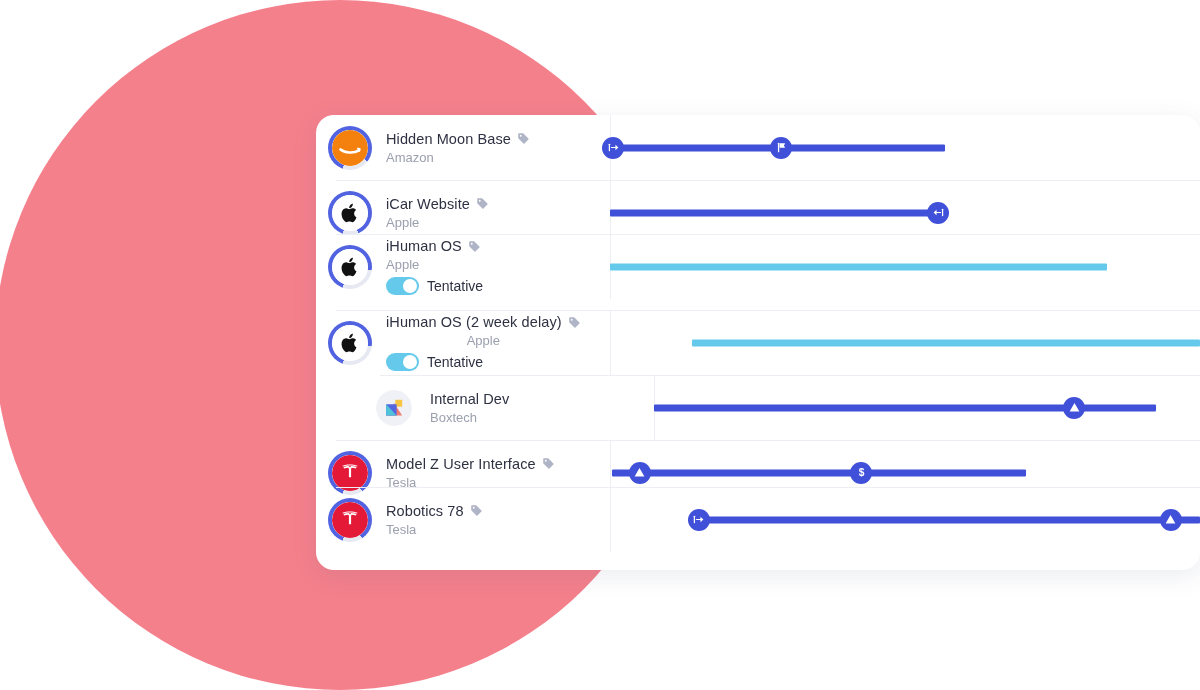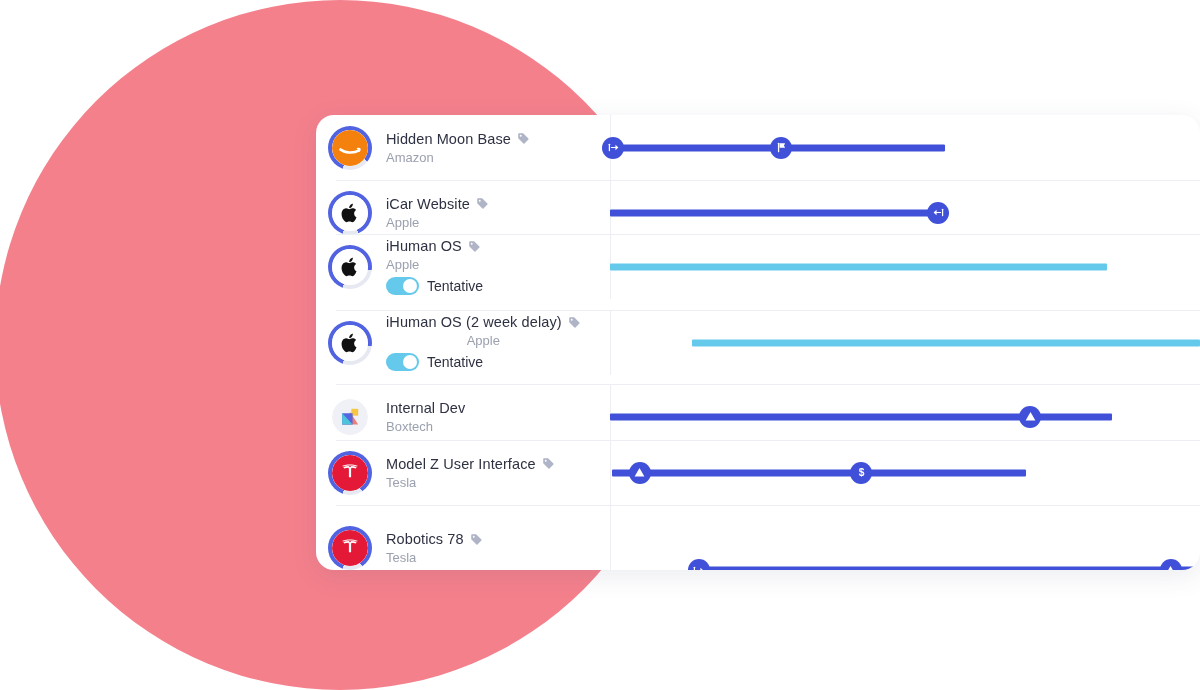--- a/index.html
+++ b/index.html
@@ -299,21 +299,21 @@
                 </div>
                 <span class="tentative-label">Tentative</span>
               </div>
             </div>
           </div>
           <div class="vline"></div>
           <div class="timeline">
             <div class="bar" style="left:82.0px;width:508.0px;background:#64C9EA;"></div>
           </div>
         </div>
-        <div class="row" style="top: 269px; height: 65px;">
+        <div class="row" style="top: 260px; height: 65px; margin-left: 44px;">
           <div class="row-sep"></div>
           <div class="left-pane">
             <div class="avatar-wrap">
               <div class="ring" style="background:transparent;"></div>
               <div class="avatar">
                 <svg width="36" height="36" viewBox="0 0 36 36">
                   <circle cx="18" cy="18" r="18" fill="#F0F1F6"></circle>
                   <rect x="19.3" y="9.8" width="6.9" height="6.9" fill="#F7C744"></rect>
                   <path d="M10.2 25.6l8-12.4 8 12.4z" fill="#EE7E74"></path>
                   <path d="M10.2 14.3h10.4v11.3H10.2z" fill="#5567E0"></path>
@@ -372,21 +372,21 @@
                 <path d="M8 2.4l6 10.4H2z" fill="#ffffff"></path>
               </svg>
             </div>
             <div class="marker" style="left:251.3px;background:#4050D8;">
               <svg width="13" height="13" viewBox="0 0 16 16">
                 <text x="8" y="12.4" text-anchor="middle" font-family="Liberation Sans, sans-serif" font-size="12.5" font-weight="bold" fill="#ffffff">$</text>
               </svg>
             </div>
           </div>
         </div>
-        <div class="row" style="top: 390px; height: 65px; align-items: flex-end;">
+        <div class="row" style="top: 372px; height: 65px;">
           <div class="row-sep"></div>
           <div class="left-pane">
             <div class="avatar-wrap">
               <div class="ring" style="background:conic-gradient(from 200deg,#5163E0 0deg 306.0deg,#E6E8F2 306.0deg 360deg);"></div>
               <div class="avatar">
                 <svg width="36" height="36" viewBox="0 0 36 36">
                   <circle cx="18" cy="18" r="18" fill="#E31937"></circle>
                   <path d="M18 12.6l-1.1-1.55c-2.1.06-4.05.4-5.55.95l.93 1.4c1.2-.38 2.6-.6 4.02-.66l.6 1.05v8.4h2.2v-8.4l.6-1.05c1.42.06 2.82.28 4.02.66l.93-1.4c-1.5-.55-3.45-.89-5.55-.95z" fill="#ffffff"></path>
                   <path d="M18 10.55c2.45 0 5.05.36 7.1 1.05.37-.63.46-.93.46-.93-2.27-.84-4.95-1.18-7.56-1.18s-5.29.34-7.56 1.18c0 0 .13.36.46.93 2.05-.69 4.65-1.05 7.1-1.05z" fill="#ffffff"></path>
                 </svg>

